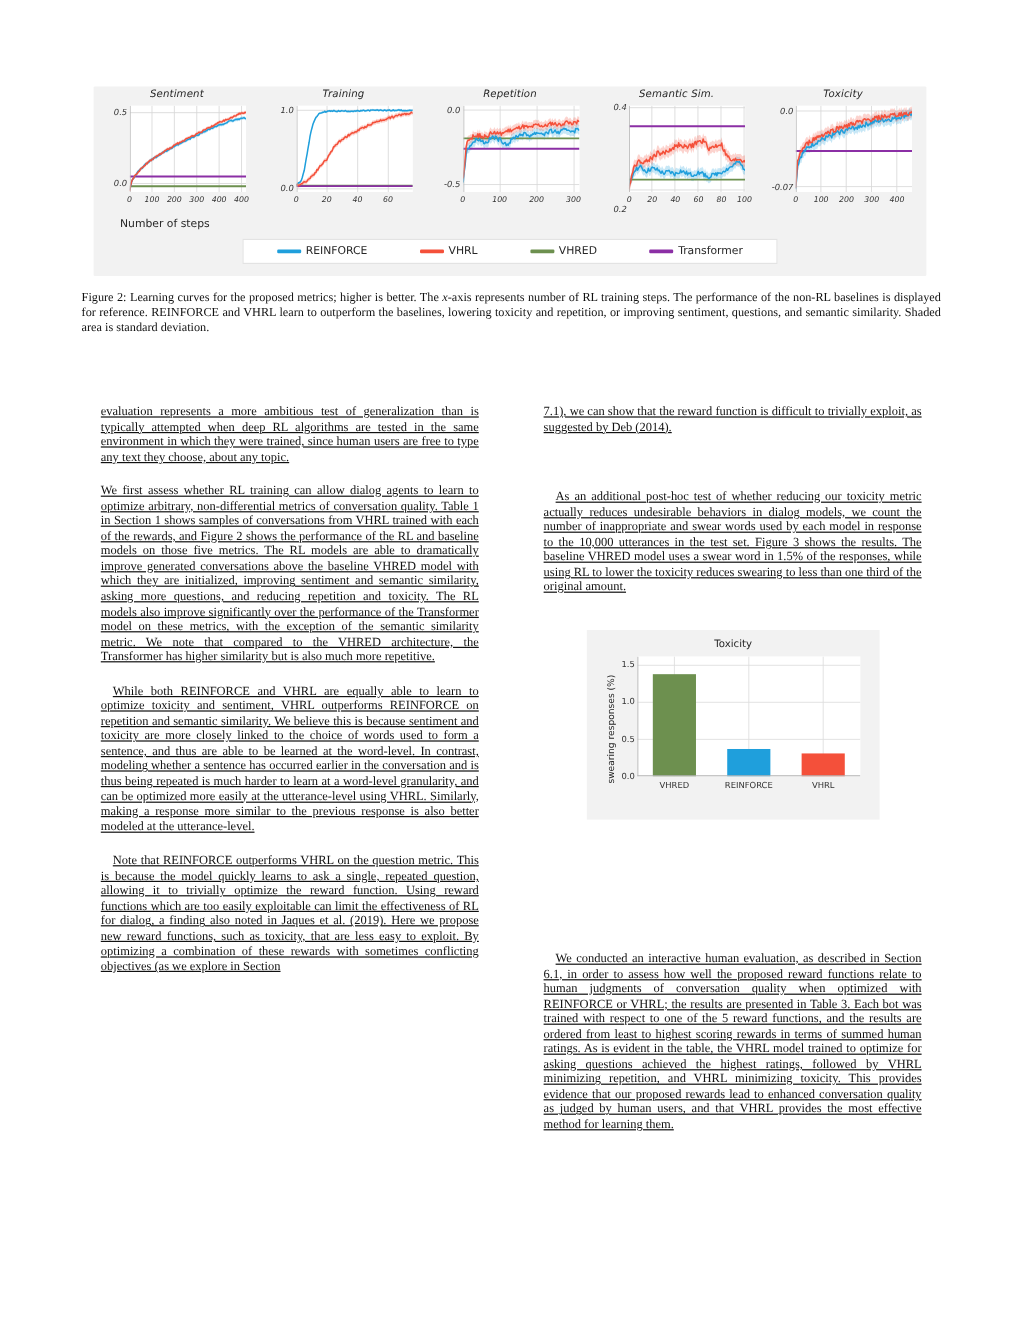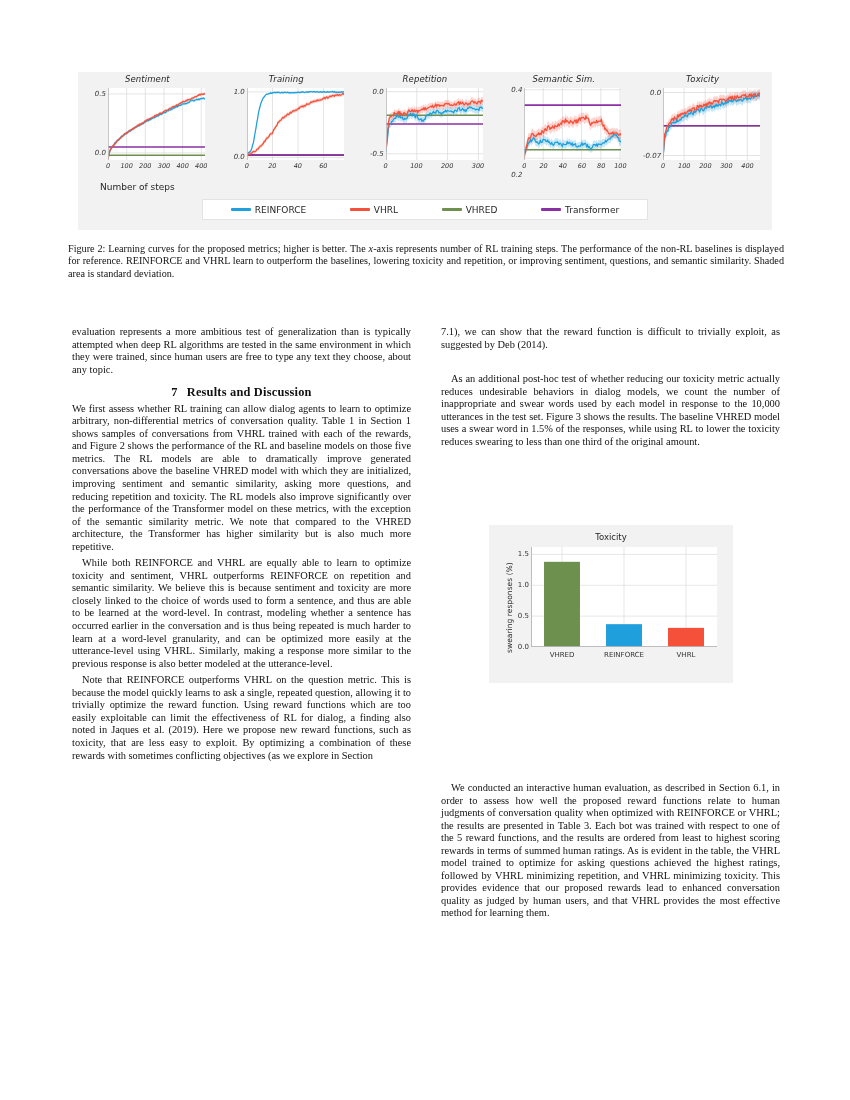--- a/index.html
+++ b/index.html
@@ -134,21 +134,21 @@
     position: absolute;
     width: 347px;
     font-family: "Liberation Serif", serif;
     font-size: 10.4px;
     line-height: 12.55px;
     text-align: justify;
     color: #111;
   }
   #col-left  { left: 68px;  top: 322px; }
   #col-right { left: 437px; top: 322px; }
-  .col p { margin: 4px; text-indent: 10px; }
+  .col p { margin: 16px; text-indent: 10px; text-decoration: underline; }
   .col p.noindent { text-indent: 0; }
   .col p + p { margin-top: 0px; }
   .sec-head {
     margin: 10px 0 3px 0;
     text-align: center;
     font-weight: bold;
     font-size: 12.4px;
     font-family: "Liberation Serif", serif;
     letter-spacing: 0.2px;
   }
@@ -388,23 +388,20 @@
         </div>
       </div>
   </div>
 
   <div class="caption" id="fig2-caption">
     <span>Figure 2: Learning curves for the proposed metrics; higher is better. The </span><span class="cap-italic">x</span><span>-axis represents number of RL training steps. The performance of the non-RL baselines is displayed for reference. REINFORCE and VHRL learn to outperform the baselines, lowering toxicity and repetition, or improving sentiment, questions, and semantic similarity. Shaded area is standard deviation.</span>
   </div>
 
   <div class="col" id="col-left">
     <p class="noindent">evaluation represents a more ambitious test of generalization than is typically attempted when deep RL algorithms are tested in the same environment in which they were trained, since human users are free to type any text they choose, about any topic.</p>
-    <div class="sec-head">
-      <span class="sec-num">7</span><span>Results and Discussion</span>
-    </div>
     <p class="noindent">We first assess whether RL training can allow dialog agents to learn to optimize arbitrary, non-differential metrics of conversation quality. Table 1 in Section 1 shows samples of conversations from VHRL trained with each of the rewards, and Figure 2 shows the performance of the RL and baseline models on those five metrics. The RL models are able to dramatically improve generated conversations above the baseline VHRED model with which they are initialized, improving sentiment and semantic similarity, asking more questions, and reducing repetition and toxicity. The RL models also improve significantly over the performance of the Transformer model on these metrics, with the exception of the semantic similarity metric. We note that compared to the VHRED architecture, the Transformer has higher similarity but is also much more repetitive.</p>
     <p>While both REINFORCE and VHRL are equally able to learn to optimize toxicity and sentiment, VHRL outperforms REINFORCE on repetition and semantic similarity. We believe this is because sentiment and toxicity are more closely linked to the choice of words used to form a sentence, and thus are able to be learned at the word-level. In contrast, modeling whether a sentence has occurred earlier in the conversation and is thus being repeated is much harder to learn at a word-level granularity, and can be optimized more easily at the utterance-level using VHRL. Similarly, making a response more similar to the previous response is also better modeled at the utterance-level.</p>
     <p>Note that REINFORCE outperforms VHRL on the question metric. This is because the model quickly learns to ask a single, repeated question, allowing it to trivially optimize the reward function. Using reward functions which are too easily exploitable can limit the effectiveness of RL for dialog, a finding also noted in Jaques et al. (2019). Here we propose new reward functions, such as toxicity, that are less easy to exploit. By optimizing a combination of these rewards with sometimes conflicting objectives (as we explore in Section</p>
   </div>
 
   <div class="col" id="col-right">
     <p class="noindent">7.1), we can show that the reward function is difficult to trivially exploit, as suggested by Deb (2014).</p>
     <div class="gap-block"></div>
     <p>As an additional post-hoc test of whether reducing our toxicity metric actually reduces undesirable behaviors in dialog models, we count the number of inappropriate and swear words used by each model in response to the 10,000 utterances in the test set. Figure 3 shows the results. The baseline VHRED model uses a swear word in 1.5% of the responses, while using RL to lower the toxicity reduces swearing to less than one third of the original amount.</p>
   </div>

